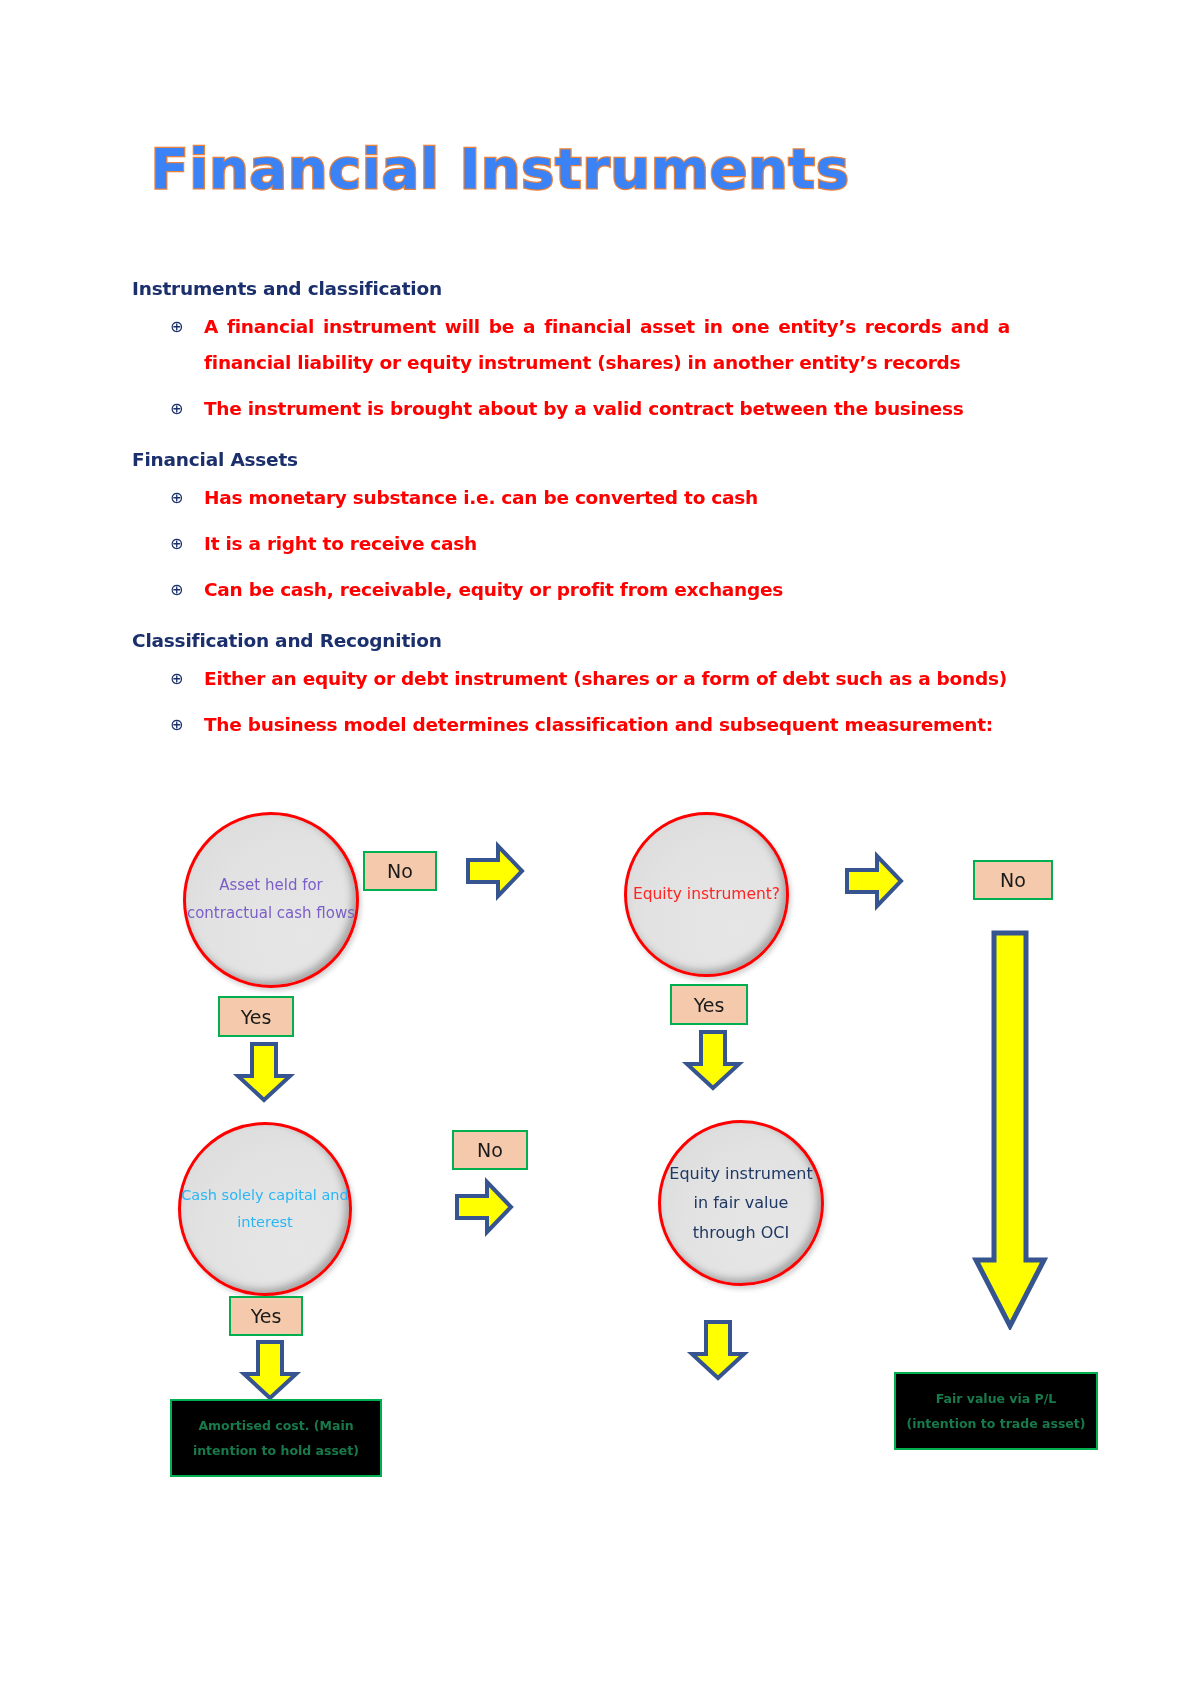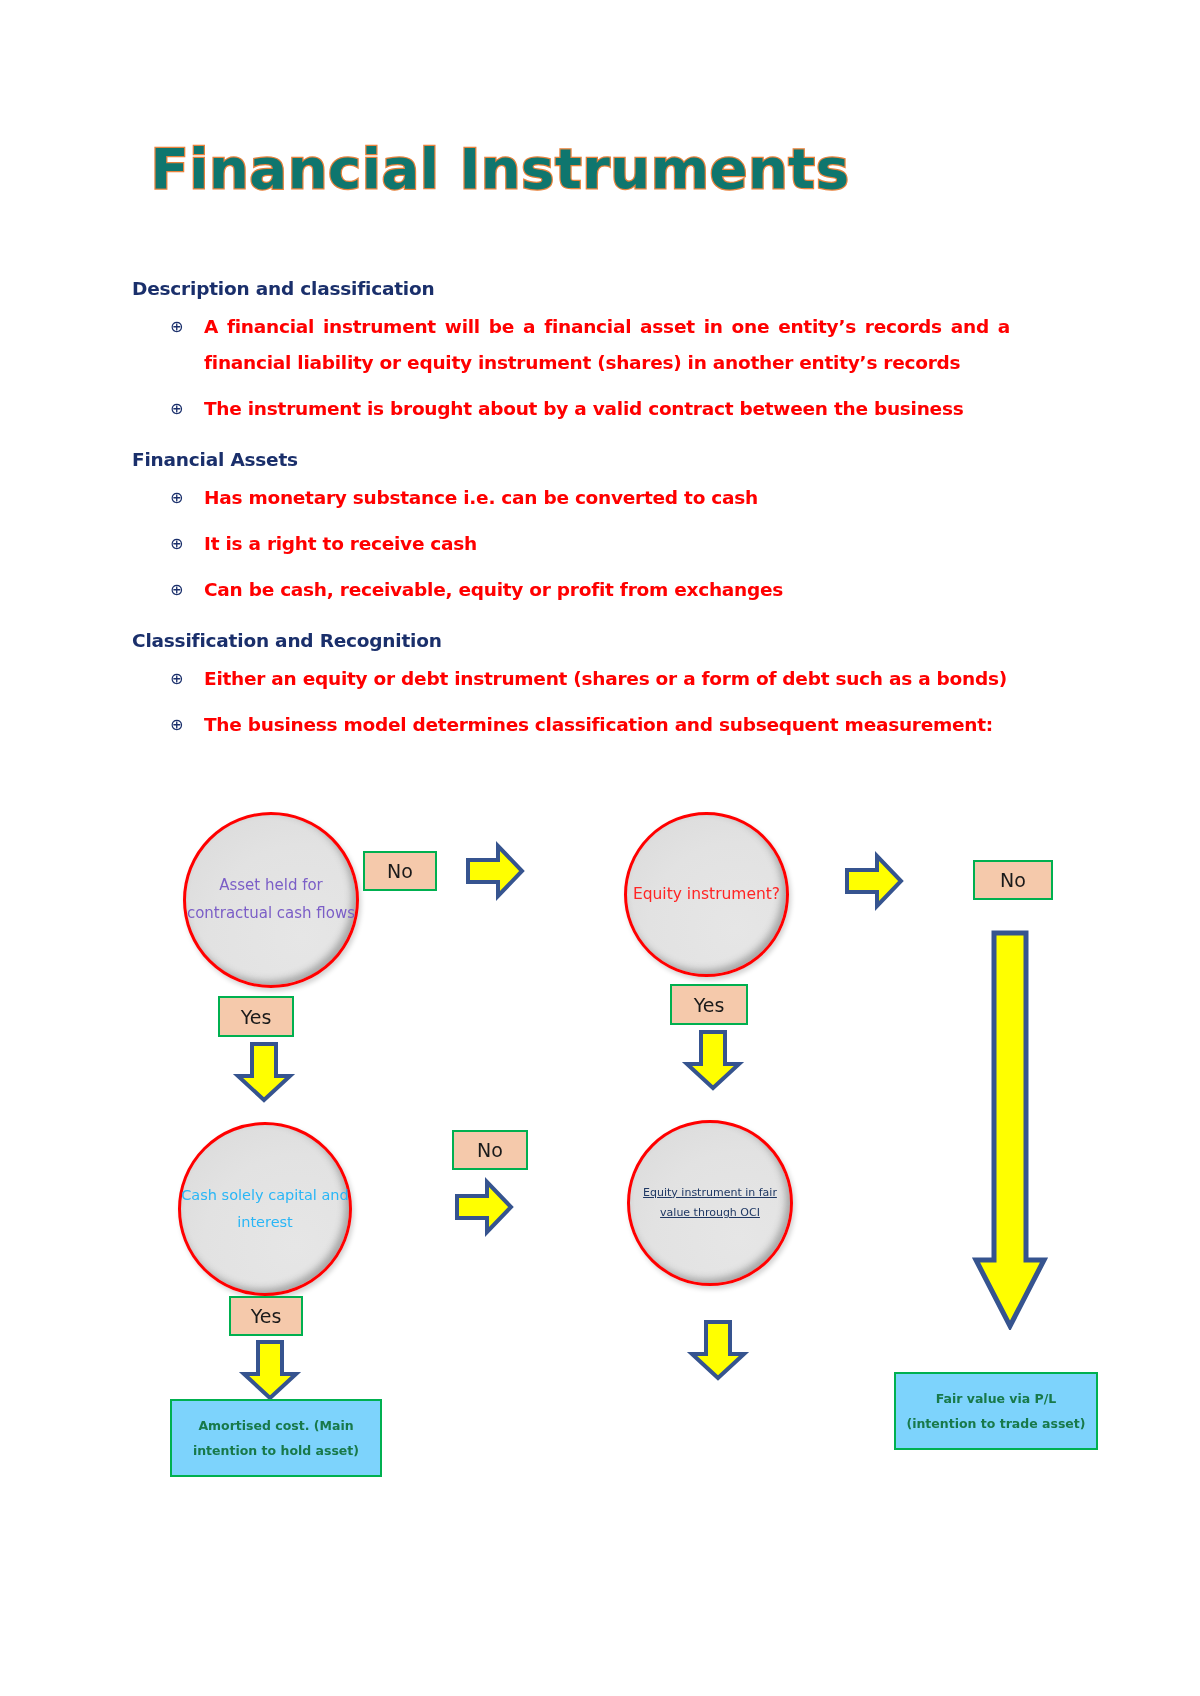--- a/index.html
+++ b/index.html
@@ -17,21 +17,21 @@
   
   .title {
     position: absolute;
     left: 0; top: 136px;
     width: 1000px;
     text-align: center;
     font-family: "DejaVu Sans", sans-serif;
     font-size: 56px;
     font-weight: bold;
     letter-spacing: 0.5px;
-    color: #0f766e;
+    color: #3b82f6;
     -webkit-text-stroke: 2.5px #e8823c;
     paint-order: stroke fill;
     white-space: nowrap;
   }
 
   
   .body-text { position: absolute; left: 132px; top: 278px; width: 880px; }
 
   .heading {
     color: #1a2f6b;
@@ -93,21 +93,21 @@
     display: flex;
     align-items: center;
     justify-content: center;
     font-family: "DejaVu Sans", sans-serif;
     font-size: 19px;
     color: #1a1a1a;
   }
 
   .result-box {
     position: absolute;
-    background: #7dd3fc;
+    background: #000000;
     border: 2.5px solid #00b050;
     box-sizing: border-box;
     display: flex;
     align-items: center;
     justify-content: center;
     text-align: center;
     font-family: "DejaVu Sans", sans-serif;
     font-size: 12.5px;
     font-weight: bold;
     color: #18794a;
@@ -119,21 +119,21 @@
   .arrow svg { display: block; width: 100%; height: 100%; }
 </style>
 </head>
 <body>
 
 <div class="title">Financial Instruments</div>
 
 <div class="body-text">
 
   <div class="section">
-    <h2 class="heading">Description and classification</h2>
+    <h2 class="heading">Instruments and classification</h2>
     <ul class="bullets">
       <li class="justified">
         <span class="bullet-icon">⊕</span>
         <span class="bullet-text">A financial instrument will be a financial asset in one entity’s records and a financial liability or equity instrument (shares) in another entity’s records</span>
       </li>
       <li>
         <span class="bullet-icon">⊕</span>
         <span class="bullet-text">The instrument is brought about by a valid contract between the business</span>
       </li>
     </ul>
@@ -220,21 +220,21 @@
   <div class="node-circle" style="left:178px; top:1122px; width:174px; height:174px; font-size:14.5px; color:#29b6f6;">Cash solely capital and interest</div>
 
   <div class="label-box" style="left:452px; top:1130px; width:76px; height:40px;">No</div>
 
   <div class="arrow" style="left:453px; top:1176px; width:62px; height:62px;">
     <svg viewBox="0 0 62 62" preserveAspectRatio="none">
       <polygon points="4,20 34,20 34,6 58,31 34,56 34,42 4,42" fill="#ffff00" stroke="#36548f" stroke-width="4" stroke-linejoin="miter"></polygon>
     </svg>
   </div>
 
-  <div class="node-circle" style="left:627px; top:1120px; width:166px; height:166px; font-size:11px; color:#1f3864;text-decoration:underline;">Equity instrument in fair value through OCI</div>
+  <div class="node-circle" style="left:658px; top:1120px; width:166px; height:166px; font-size:16px; color:#1f3864;">Equity instrument in fair value through OCI</div>
 
   <div class="label-box" style="left:229px; top:1296px; width:74px; height:40px;">Yes</div>
 
   <div class="arrow" style="left:238px; top:1338px; width:64px; height:64px;">
     <svg viewBox="0 0 64 64" preserveAspectRatio="none">
       <polygon points="20,4 44,4 44,36 58,36 32,60 6,36 20,36" fill="#ffff00" stroke="#36548f" stroke-width="4" stroke-linejoin="miter"></polygon>
     </svg>
   </div>
 
   <div class="arrow" style="left:686px; top:1318px; width:64px; height:64px;">

